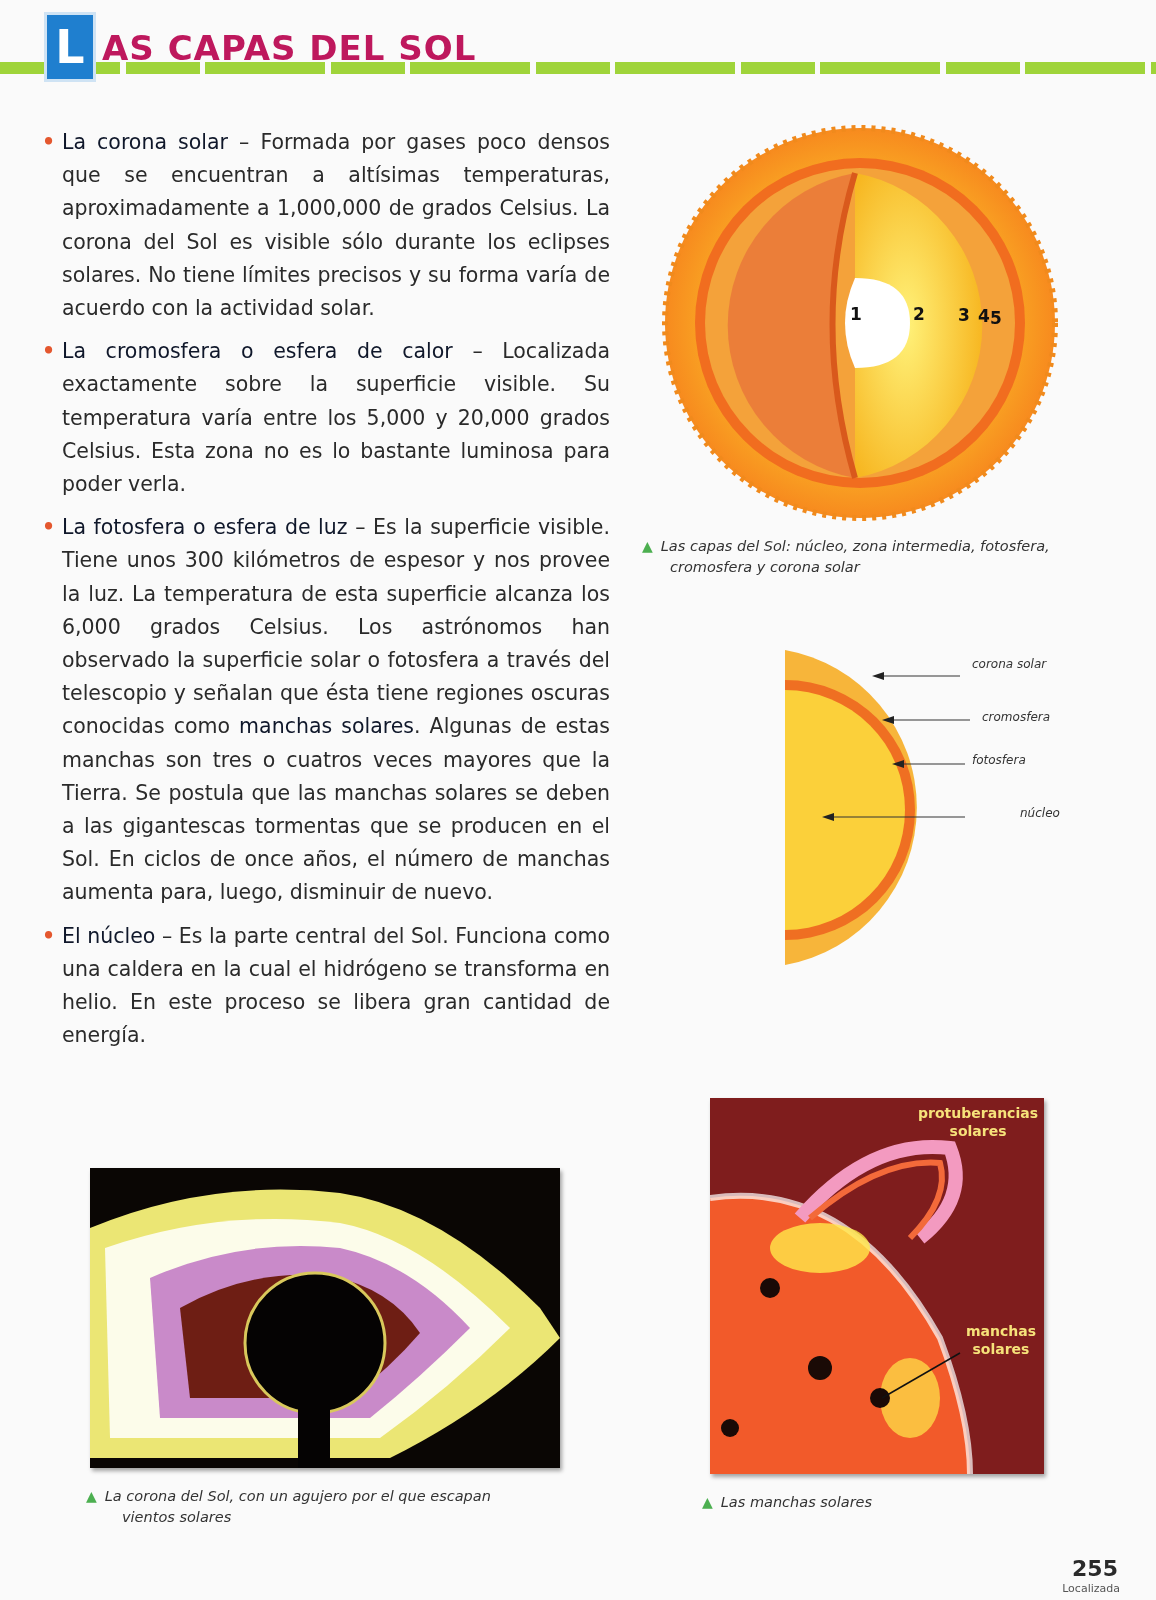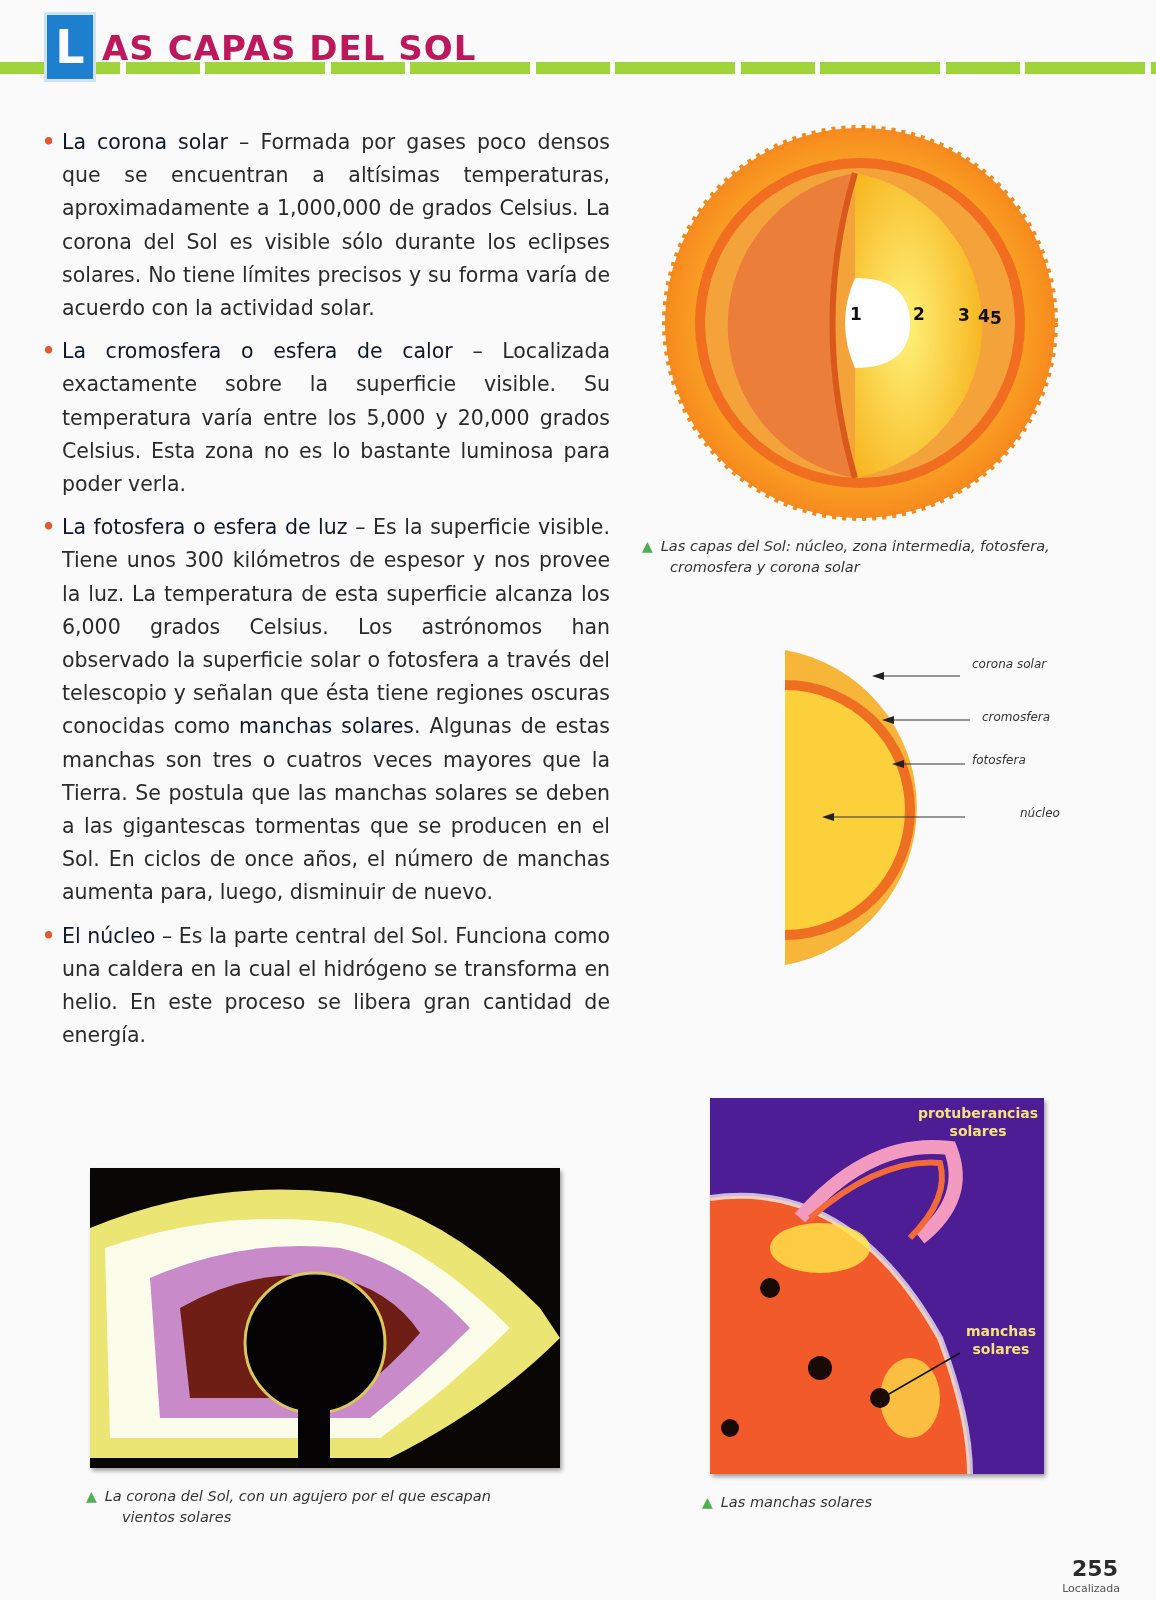--- a/index.html
+++ b/index.html
@@ -96,21 +96,21 @@
     <path d="M90 140 Q160 100 240 108 Q300 120 330 165 Q300 200 260 230 L100 230 Z" fill="#6e1e14"></path>
     <circle cx="225" cy="175" r="70" fill="#050303" stroke="#d9c85c" stroke-width="3"></circle>
     <rect x="208" y="230" width="32" height="70" fill="#050303"></rect>
   </svg>
 </div>
 <div class="abs caption" style="left:86px;top:1486px;width:480px;">
   <span class="tri">▲</span><span>La corona del Sol, con un agujero por el que escapan</span><br>
   <span style="margin-left:36px;">vientos solares</span>
 </div>
 
-<div class="abs" style="left:710px;top:1098px;width:334px;height:376px;background:#4c1d95;overflow:hidden;box-shadow:2px 3px 4px rgba(0,0,0,0.35);">
+<div class="abs" style="left:710px;top:1098px;width:334px;height:376px;background:#7f1d1d;overflow:hidden;box-shadow:2px 3px 4px rgba(0,0,0,0.35);">
   <svg width="334" height="376" viewBox="0 0 334 376">
     <path d="M0 100 Q140 80 230 240 Q260 320 260 376 L0 376 Z" fill="#f25a2a"></path>
     <path d="M0 100 Q140 80 230 240 Q260 320 260 376" stroke="#ffffff" stroke-width="6" fill="none" opacity="0.7"></path>
     <ellipse cx="110" cy="150" rx="50" ry="25" fill="#ffe84a" opacity="0.8"></ellipse>
     <ellipse cx="200" cy="300" rx="30" ry="40" fill="#ffe84a" opacity="0.7"></ellipse>
     <path d="M90 120 Q160 40 240 50 Q260 100 210 140" stroke="#f39ac0" stroke-width="14" fill="none"></path>
     <path d="M100 120 Q170 60 230 65 Q240 100 200 140" stroke="#f36a3a" stroke-width="6" fill="none"></path>
     <circle cx="60" cy="190" r="10" fill="#1a0a06"></circle>
     <circle cx="110" cy="270" r="12" fill="#1a0a06"></circle>
     <circle cx="170" cy="300" r="10" fill="#1a0a06"></circle>

